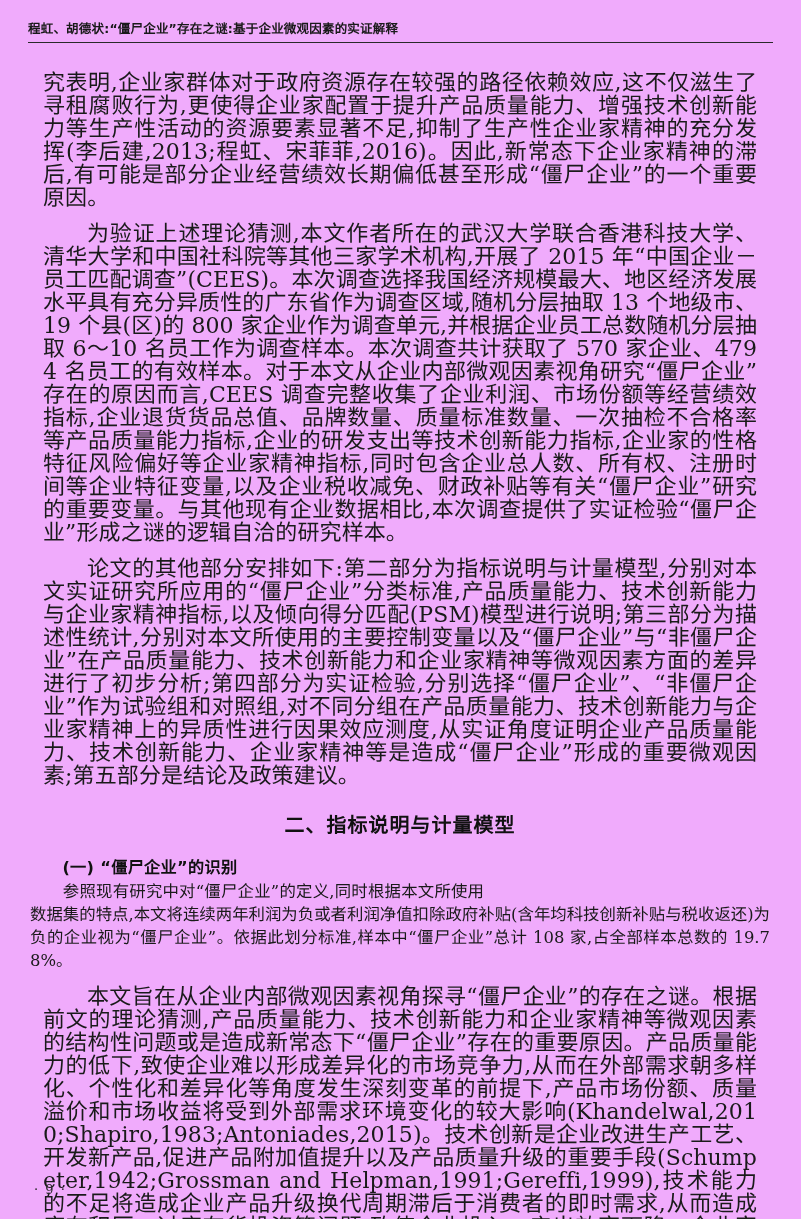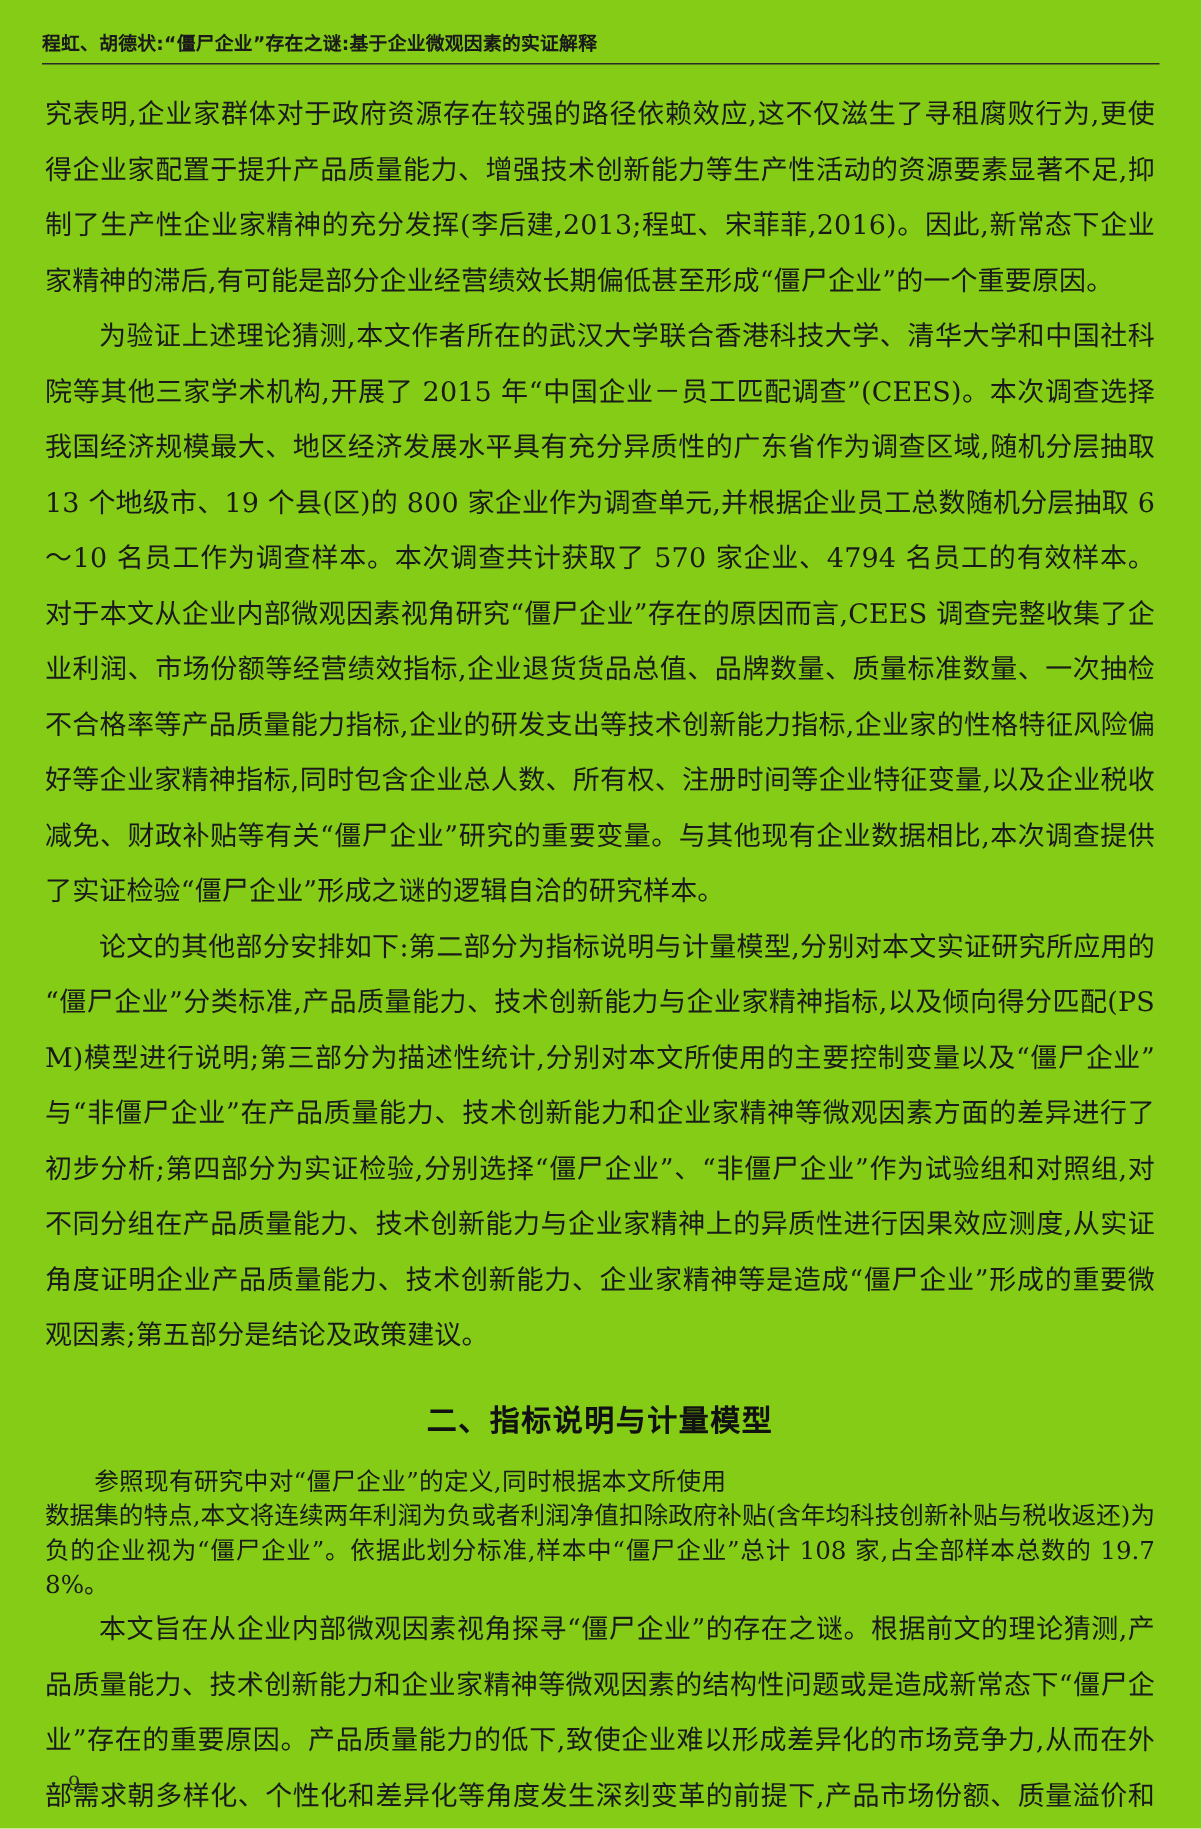--- a/index.html
+++ b/index.html
@@ -10,21 +10,21 @@
   }
   body {
     font-family: "DejaVu Serif", "Liberation Serif", serif;
     color: #1a1a1a;
   }
   .page {
     position: relative;
     width: 801px;
     height: 1219px;
     margin: 0 auto;
-    background: #84cc16;
+    background: #f0abfc;
     overflow: hidden;
     box-sizing: border-box;
   }
 
   
   .runhead {
     position: absolute;
     top: 18px;
     left: 28px;
     right: 28px;
@@ -45,23 +45,23 @@
   }
 
   
   .content {
     position: absolute;
     top: 58px;
     left: 30px;
     width: 740px;
   }
   p.para {
-    margin: 0;
-    font-size: 18px;
-    line-height: 37px;
+    margin: 13px;
+    font-size: 22px;
+    line-height: 23px;
     text-align: justify;
     text-justify: inter-ideograph;
     text-indent: 2em;
     letter-spacing: 0.1px;
     word-break: break-all;
   }
   p.para.noindent { text-indent: 0; }
 
   
   .sec-heading {
@@ -166,20 +166,21 @@
   <div class="content">
 
     <p class="para noindent">究表明,企业家群体对于政府资源存在较强的路径依赖效应,这不仅滋生了寻租腐败行为,更使得企业家配置于提升产品质量能力、增强技术创新能力等生产性活动的资源要素显著不足,抑制了生产性企业家精神的充分发挥(李后建,2013;程虹、宋菲菲,2016)。因此,新常态下企业家精神的滞后,有可能是部分企业经营绩效长期偏低甚至形成“僵尸企业”的一个重要原因。</p>
 
     <p class="para">为验证上述理论猜测,本文作者所在的武汉大学联合香港科技大学、清华大学和中国社科院等其他三家学术机构,开展了 2015 年“中国企业－员工匹配调查”(CEES)。本次调查选择我国经济规模最大、地区经济发展水平具有充分异质性的广东省作为调查区域,随机分层抽取 13 个地级市、19 个县(区)的 800 家企业作为调查单元,并根据企业员工总数随机分层抽取 6～10 名员工作为调查样本。本次调查共计获取了 570 家企业、4794 名员工的有效样本。对于本文从企业内部微观因素视角研究“僵尸企业”存在的原因而言,CEES 调查完整收集了企业利润、市场份额等经营绩效指标,企业退货货品总值、品牌数量、质量标准数量、一次抽检不合格率等产品质量能力指标,企业的研发支出等技术创新能力指标,企业家的性格特征风险偏好等企业家精神指标,同时包含企业总人数、所有权、注册时间等企业特征变量,以及企业税收减免、财政补贴等有关“僵尸企业”研究的重要变量。与其他现有企业数据相比,本次调查提供了实证检验“僵尸企业”形成之谜的逻辑自洽的研究样本。</p>
 
     <p class="para">论文的其他部分安排如下:第二部分为指标说明与计量模型,分别对本文实证研究所应用的“僵尸企业”分类标准,产品质量能力、技术创新能力与企业家精神指标,以及倾向得分匹配(PSM)模型进行说明;第三部分为描述性统计,分别对本文所使用的主要控制变量以及“僵尸企业”与“非僵尸企业”在产品质量能力、技术创新能力和企业家精神等微观因素方面的差异进行了初步分析;第四部分为实证检验,分别选择“僵尸企业”、“非僵尸企业”作为试验组和对照组,对不同分组在产品质量能力、技术创新能力与企业家精神上的异质性进行因果效应测度,从实证角度证明企业产品质量能力、技术创新能力、企业家精神等是造成“僵尸企业”形成的重要微观因素;第五部分是结论及政策建议。</p>
 
     <h2 class="sec-heading">二、指标说明与计量模型</h2>
 
+    <h3 class="sub-heading">(一) “僵尸企业”的识别</h3>
 
     <div class="float-wrap">
 
       <div class="table-float">
       </div>
 
       <p class="wrap-para">参照现有研究中对“僵尸企业”的定义,同时根据本文所使用数据集的特点,本文将连续两年利润为负或者利润净值扣除政府补贴(含年均科技创新补贴与税收返还)为负的企业视为“僵尸企业”。依据此划分标准,样本中“僵尸企业”总计 108 家,占全部样本总数的 19.78%。</p>
 
     </div>
 

